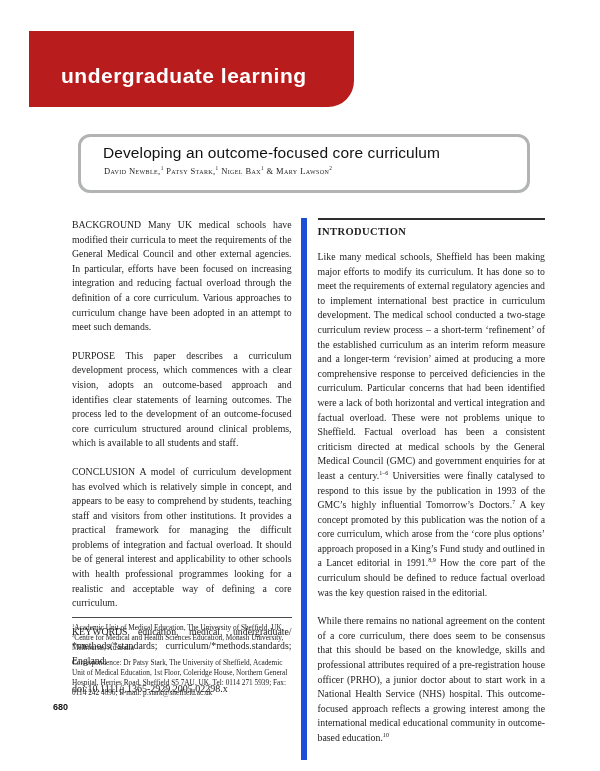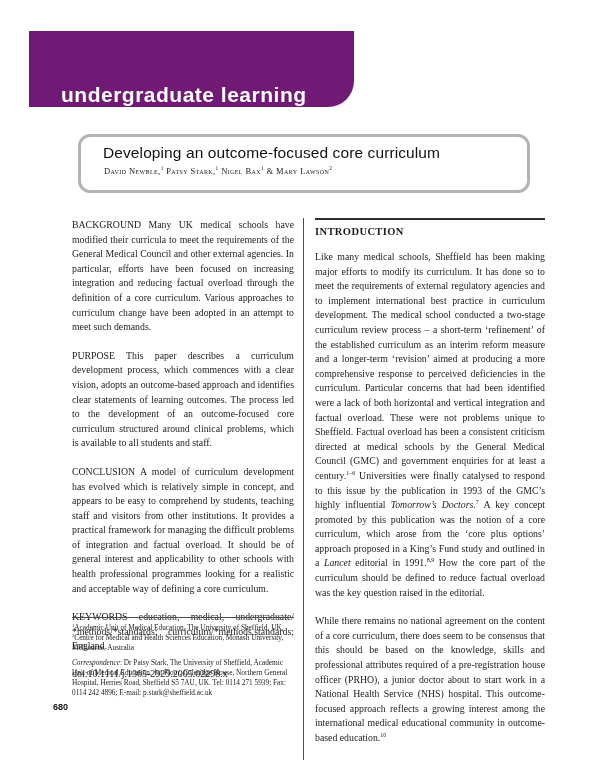--- a/index.html
+++ b/index.html
@@ -6,22 +6,22 @@
   body {
     width:600px; height:771px; background:#ffffff; position:relative;
     font-family:"Liberation Serif", serif; color:#1c1c1c;
     -webkit-font-smoothing:antialiased;
   }
   .page { position:absolute; inset:0; background:#ffffff; overflow:hidden; }
 
   
   .banner {
     position:absolute; left:29px; top:31px; width:325px; height:76px;
-    background:#701a75; border-radius:0 0 26px 0;
-    display:flex; align-items:flex-end;
+    background:#b91c1c; border-radius:0 0 26px 0;
+    display:flex; align-items:center;
   }
   .banner-label {
     padding:14px 0 0 32px;
     font-family:"Liberation Sans", sans-serif; font-weight:bold;
     font-size:21px; letter-spacing:0.5px; color:#ffffff;
   }
 
   
   .title-box {
     position:absolute; left:78px; top:134px; width:452px; height:59px;
@@ -36,21 +36,21 @@
   .authors {
     margin:4px 0 0 23px; font-size:8.5px; letter-spacing:0.4px;
     font-variant:small-caps; color:#222;
   }
 
   
   .columns { position:absolute; left:72px; top:218px; width:473px; display:flex; }
   .col-left  { width:222px; position:relative; height:472px; }
   .col-right {
     width:230px; margin-left:9px; padding-left:11px;
-    border-left:1px solid #1d4ed8; min-height:472px; box-sizing:content-box;
+    border-left:6px solid #1d4ed8; min-height:472px; box-sizing:content-box;
   }
   .para {
     font-size:9.8px; line-height:14.6px; text-align:justify;
     margin:0 0 14px 0;
   }
   .col-right .intro-head-wrap { border-top:2px solid #2e2e2e; padding-top:6px; margin-bottom:13px; }
   .intro-heading {
     font-size:10.5px; font-weight:bold; letter-spacing:0.4px; margin:0;
   }
   .citation { font-size:10px; margin:2px 0 0 0; }
@@ -65,21 +65,21 @@
   .footer {
     position:absolute; left:53px; top:702px; width:492px;
     display:flex; justify-content:space-between; align-items:baseline;
     font-family:"Liberation Sans", sans-serif;
     gap:16px;
   }
   .page-num { font-weight:bold; font-size:9px; color:#111; }
   .copyright { font-size:7.8px; color:#222; letter-spacing:0.1px; }
 
   sup { font-size:0.62em; vertical-align:super; line-height:0; }
-  .s-i { font-style:italic; }
+  .s-i { }
   .s-b { font-weight:bold; }
   .s-bi { font-weight:bold; font-style:italic; }
 </style>
 </head>
 <body>
 
 <div class="page">
 
   <div class="banner">
     <span class="banner-label">undergraduate learning</span>

